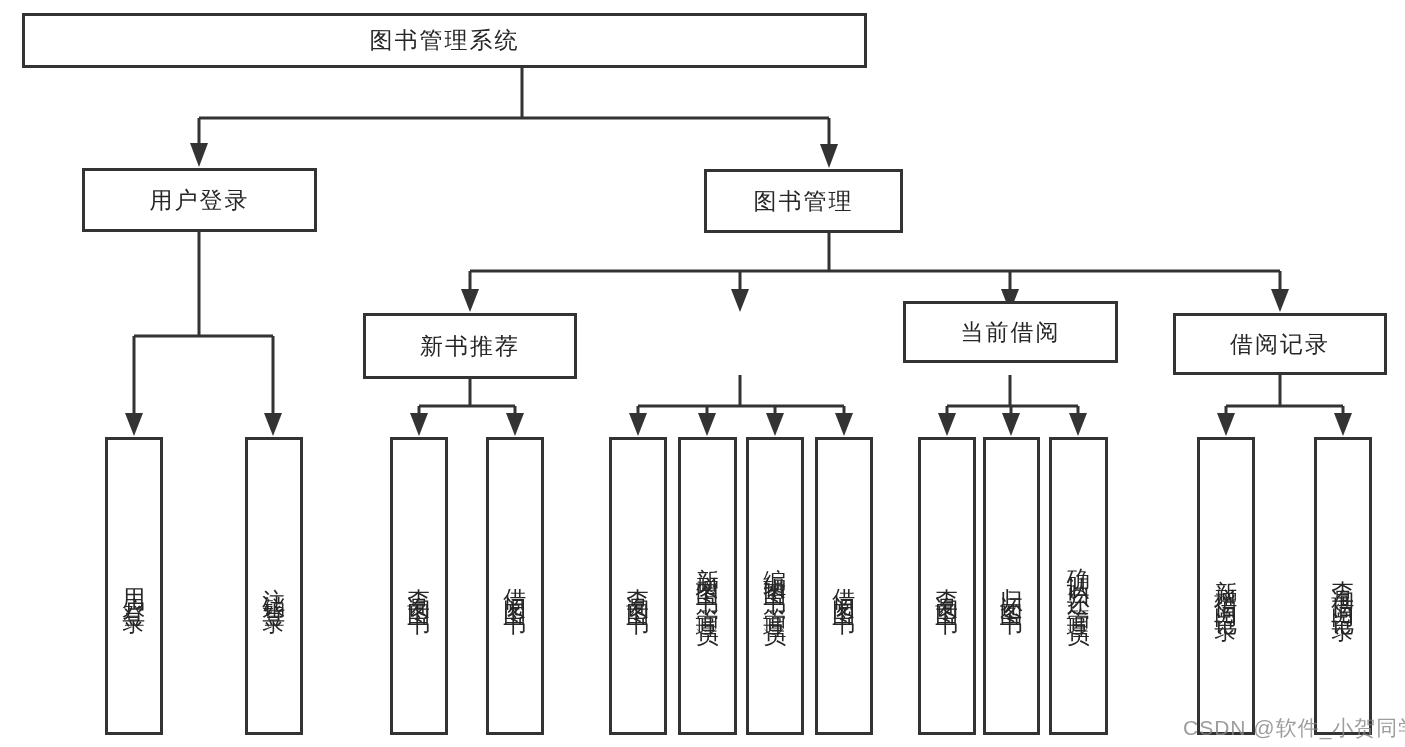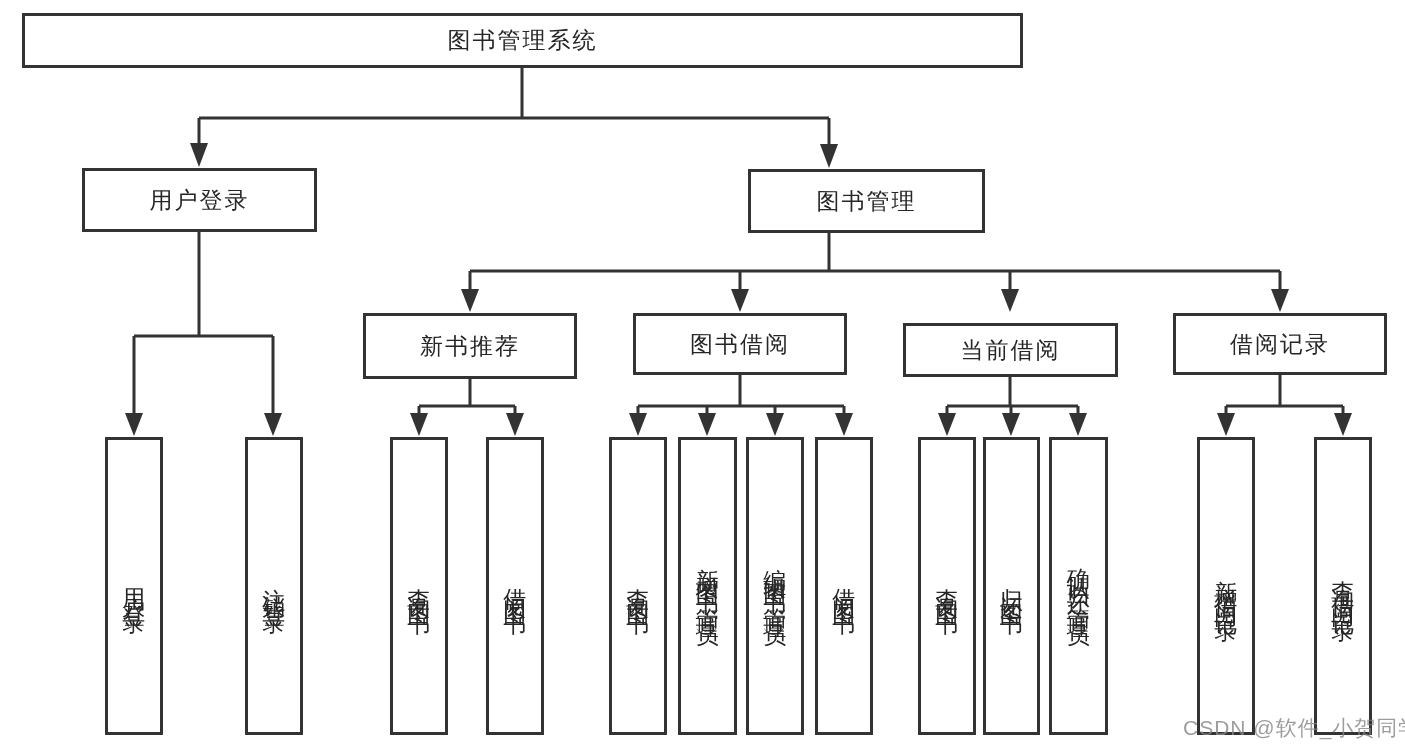--- a/index.html
+++ b/index.html
@@ -52,28 +52,27 @@
       <polygon points="766,413 784,413 775,436"></polygon>
       <polygon points="835,413 853,413 844,436"></polygon>
       <polygon points="938,413 956,413 947,436"></polygon>
       <polygon points="1002,413 1020,413 1011,436"></polygon>
       <polygon points="1069,413 1087,413 1078,436"></polygon>
       <polygon points="1217,413 1235,413 1226,436"></polygon>
       <polygon points="1334,413 1352,413 1343,436"></polygon>
     </g>
   </svg>
 
-  <div class="node node-h" style="left:22px;top:13px;width:1001px;height:55px">图书管理系统</div>
+  <div class="node node-h" style="left:22px;top:13px;width:845px;height:55px">图书管理系统</div>
 
   <div class="node node-h" style="left:82px;top:168px;width:235px;height:64px">用户登录</div>
-  <div class="node node-h" style="left:748px;top:169px;width:237px;height:64px">图书管理</div>
+  <div class="node node-h" style="left:704px;top:169px;width:199px;height:64px">图书管理</div>
 
   <div class="node node-h" style="left:363px;top:313px;width:214px;height:66px">新书推荐</div>
-  <div class="node node-h" style="left:633px;top:313px;width:214px;height:62px">图书借阅</div>
-  <div class="node node-h" style="left:903px;top:323px;width:215px;height:54px">当前借阅</div>
+  <div class="node node-h" style="left:903px;top:301px;width:215px;height:62px">当前借阅</div>
   <div class="node node-h" style="left:1173px;top:313px;width:214px;height:62px">借阅记录</div>
 
   <div class="node node-v" style="left:105px;top:437px;width:58px;height:298px">
     <span class="vlabel">用户登录</span>
   </div>
   <div class="node node-v" style="left:245px;top:437px;width:58px;height:298px">
     <span class="vlabel">注销登录</span>
   </div>
 
   <div class="node node-v" style="left:390px;top:437px;width:58px;height:298px">

